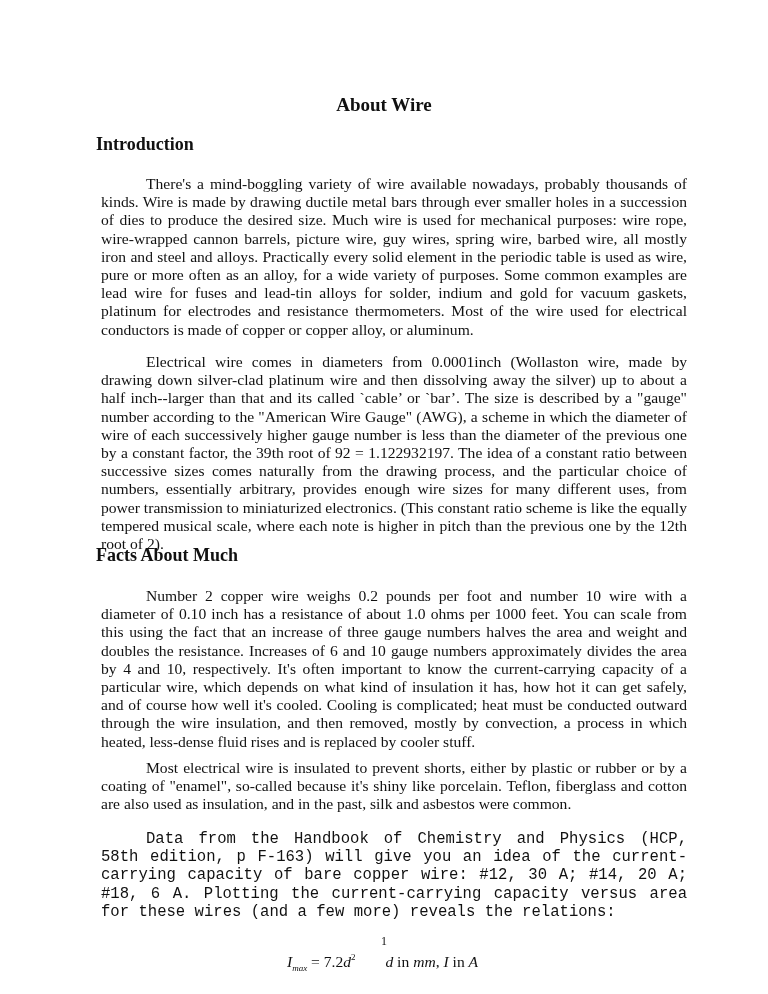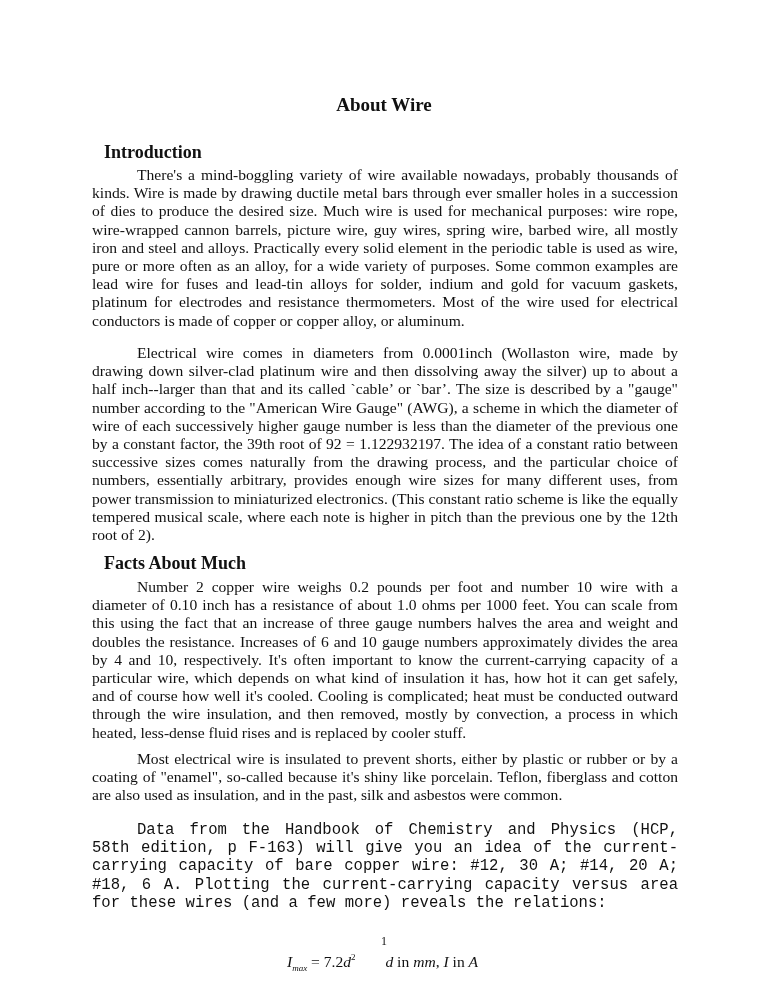--- a/index.html
+++ b/index.html
@@ -2,23 +2,23 @@
 <html><head>
 <meta charset="utf-8">
 <style>
   html, body { margin: 0; padding: 0; background: #ffffff; }
   body { width: 768px; height: 994px; position: relative; overflow: hidden;
          font-family: "Liberation Serif", "DejaVu Serif", serif; color: #111; }
   .page { position: absolute; left: 0; top: 0; width: 768px; height: 994px; background: #fff; }
   .title { position: absolute; left: 0; width: 768px; top: 93px; text-align: center;
            font-weight: bold; font-size: 19px; line-height: 24px; margin: 0; }
   .heading { position: absolute; left: 92px; font-weight: bold; font-size: 18px;
-             line-height: 22px; margin: 12px; text-align: center; }
+             line-height: 22px; margin: 4px; text-align: center; }
   .para { position: absolute; left: 92px; width: 586px; font-size: 15.6px; line-height: 18.2px;
-          text-align: justify; text-indent: 45px; margin: 0; }
+          text-align: justify; text-indent: 45px; margin: 9px; }
   .eq { position: absolute; top: 914px; left: 287px; font-size: 15.6px; line-height: 20px;
         white-space: nowrap; margin-top: 38px; }
   .eq i { font-style: italic; }
   .eq .sub { font-size: 9px; font-style: italic; position: relative; top: 4px; }
   .eq .sup { font-size: 9px; position: relative; top: -7px; }
   .eq .gap { display: inline-block; width: 22px; }
   .pagenum { position: absolute; top: 934px; left: 0; width: 768px; text-align: center;
              font-size: 12px; line-height: 14px; }
 </style>
 </head>

